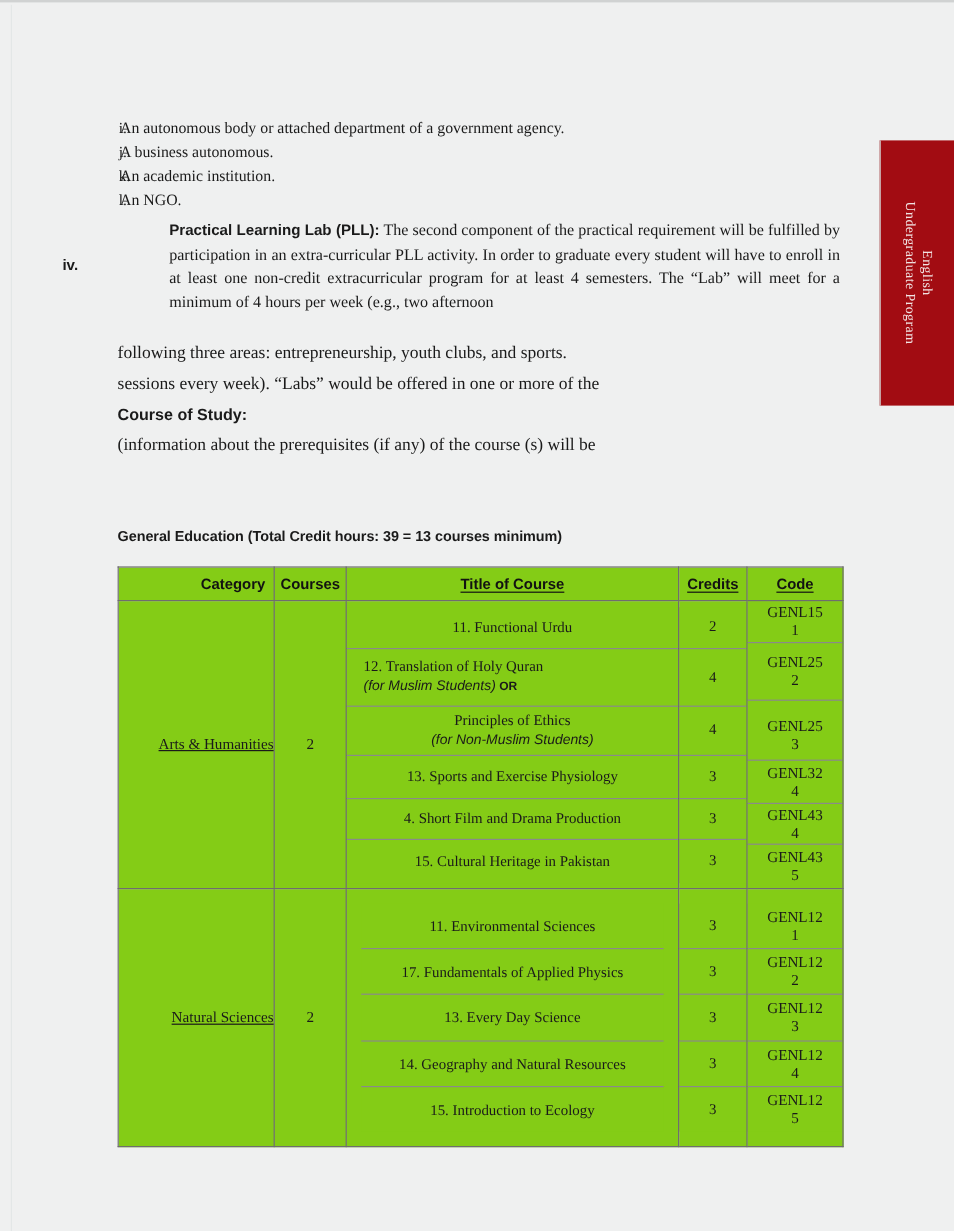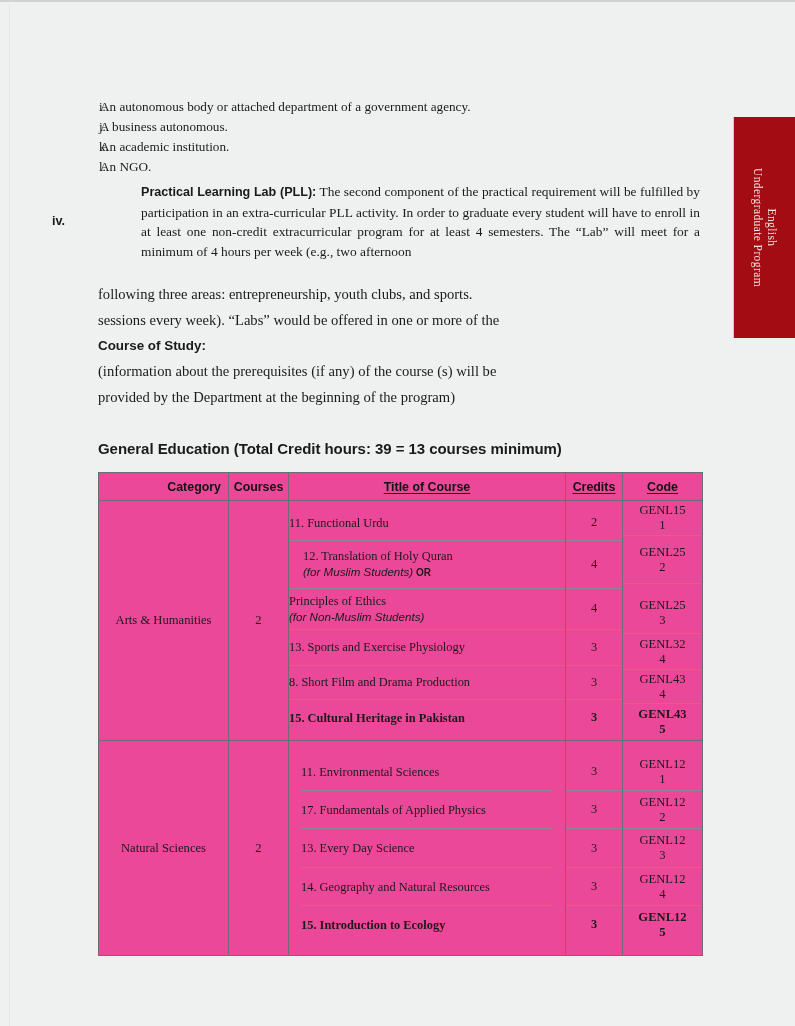--- a/index.html
+++ b/index.html
@@ -133,69 +133,71 @@
     margin-top: 1px;
   }
   .para-line { display: block; }
 
   .gened-heading {
     position: absolute;
     left: 98px;
     top: 438px;
     font-family: "Liberation Sans", sans-serif;
     font-weight: bold;
-    font-size: 15px;
+    font-size: 12px;
     letter-spacing: -0.05px;
     white-space: nowrap;
   }
 
   
   .course-table {
     position: absolute;
     left: 98px;
     top: 470px;
     width: 604px;
     border-collapse: collapse;
     table-layout: fixed;
     background: #eff0f0;
   }
   .course-table td, .course-table th {
     border: 1px solid #6e6e6e;
     padding: 0;
     vertical-align: middle;
-    background: #ec4899;
+    background: #84cc16;
   }
   .th-cell {
     font-family: "Liberation Sans", sans-serif;
     font-weight: bold;
     font-size: 12.4px;
     height: 27px;
     text-align: center;
     color: #121212;
   }
   .th-cell.right { text-align: right; padding-right: 7px; }
   .th-cell u { text-decoration: underline; text-underline-offset: 2px; }
 
   .cat-cell {
     font-family: "Liberation Serif", serif;
     font-size: 12.6px;
-    text-align: center;
+    text-align: right;
     vertical-align: top;
     padding-top: 5px;
+    text-decoration: underline;
   }
   .num-cell {
     font-family: "Liberation Serif", serif;
     font-size: 12.6px;
     text-align: center;
     vertical-align: top;
     padding-top: 5px;
   }
   .title-cell {
     font-family: "Liberation Serif", serif;
     font-size: 12.4px;
+    text-align: center;
     line-height: 16px;
     padding: 4px 6px;
   }
   .title-cell.left-align { text-align: left; padding-left: 14px; }
   .credits-cell {
     font-family: "Liberation Serif", serif;
     font-size: 12.4px;
     text-align: center;
     vertical-align: top;
     padding-top: 3px;
@@ -211,21 +213,21 @@
   .ital { font-style: italic; font-family: "Liberation Sans", sans-serif; font-size: 11.6px; }
   .or-bold { font-family: "Liberation Sans", sans-serif; font-weight: bold; font-size: 10px; font-style: normal; }
 
   .inner-tbl {
     width: 100%;
     border-collapse: collapse;
     table-layout: fixed;
   }
   .inner-tbl td { border: 1px solid #8a8a8a; border-left: none; border-right: none; }
   .inner-tbl tr:first-child td { border-top: none; }
-  .inner-tbl tr:last-child td { border-bottom: none; font-weight: bold; }
+  .inner-tbl tr:last-child td { border-bottom: none; }
 </style>
 </head>
 <body>
 
 <div class="page">
   <div class="page-left-rule"></div>
 
   <div class="side-tab">
     <div class="side-tab-inner">
       <div class="side-tab-line">English</div>
@@ -255,21 +257,20 @@
       <span class="li-marker-iv">iv.</span>
       <span class="li-text-iv"><span class="bold-sans">Practical Learning Lab (PLL):</span><span> The second component of the practical requirement will be fulfilled by participation in an extra-curricular PLL activity. In order to graduate every student will have to enroll in at least one non-credit extracurricular program for at least 4 semesters. The “Lab” will meet for a minimum of 4 hours per week (e.g., two afternoon</span></span>
     </div>
   </div>
 
   <div class="cont-para">
     <span class="para-line">following three areas: entrepreneurship, youth clubs, and sports.</span>
     <span class="para-line">sessions every week). “Labs” would be offered in one or more of the</span>
     <span class="heading-sans">Course of Study:</span>
     <span class="para-line">(information about the prerequisites (if any) of the course (s) will be</span>
-    <span class="para-line">provided by the Department at the beginning of the program)</span>
   </div>
 
   <div class="gened-heading">General Education (Total Credit hours: 39 = 13 courses minimum)</div>
 
   <table class="course-table">
     <colgroup>
       <col style="width:130px">
       <col style="width:60px">
       <col style="width:277px">
       <col style="width:57px">
@@ -304,21 +305,21 @@
             <tr>
               <td class="title-cell" style="height:40px">
                 <span>Principles of Ethics</span><br>
                 <span class="ital">(for Non-Muslim Students)</span>
               </td>
             </tr>
             <tr>
               <td class="title-cell" style="height:35px">13. Sports and Exercise Physiology</td>
             </tr>
             <tr>
-              <td class="title-cell" style="height:33px">8. Short Film and Drama Production</td>
+              <td class="title-cell" style="height:33px">4. Short Film and Drama Production</td>
             </tr>
             <tr>
               <td class="title-cell" style="height:36px">15. Cultural Heritage in Pakistan</td>
             </tr>
           </tbody>
             </table>
         </td>
         <td style="padding:0;">
           <table class="inner-tbl">
             <tbody>

